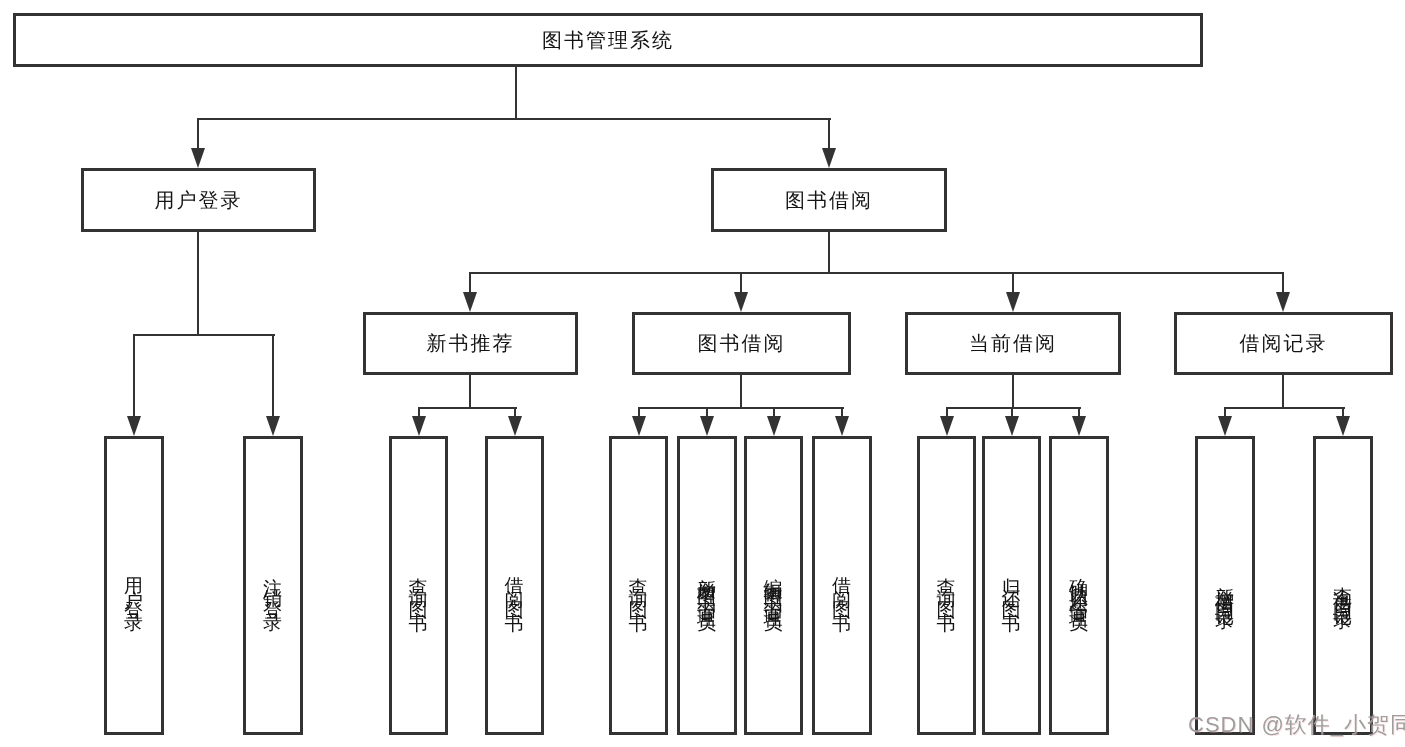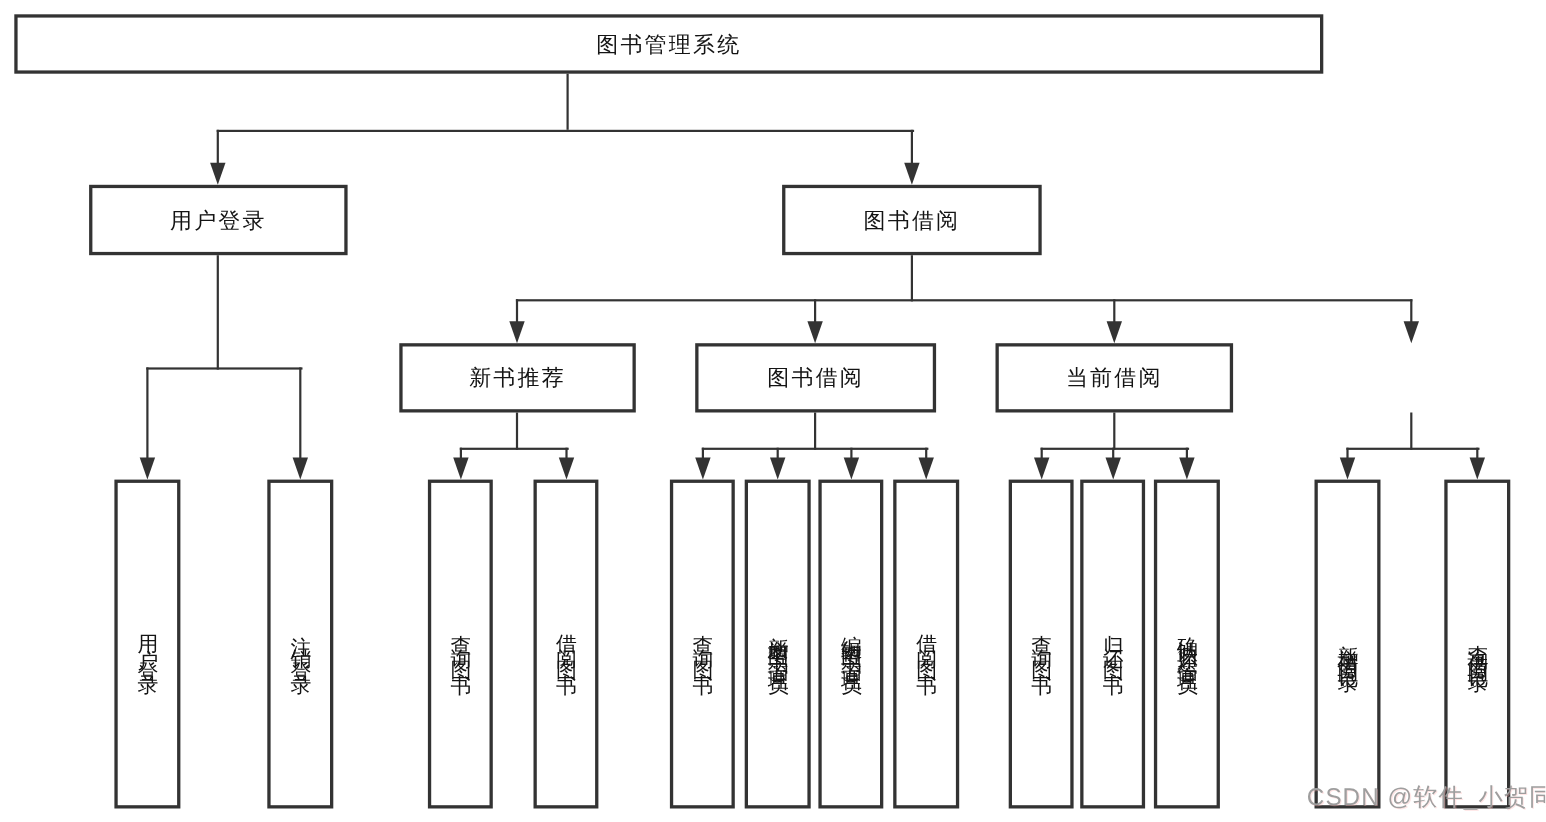--- a/index.html
+++ b/index.html
@@ -65,20 +65,21 @@
   <div class="vline" style="left:740px;top:272px;height:22px"></div>
   <div class="arrow" style="left:734px;top:292px"></div>
   <div class="vline" style="left:1012px;top:272px;height:22px"></div>
   <div class="arrow" style="left:1006px;top:292px"></div>
   <div class="vline" style="left:1282px;top:272px;height:22px"></div>
   <div class="arrow" style="left:1276px;top:292px"></div>
 
   <div class="node" style="left:363px;top:312px;width:215px;height:63px">新书推荐</div>
   <div class="node" style="left:905px;top:312px;width:216px;height:63px">当前借阅</div>
   <div class="node" style="left:632px;top:312px;width:219px;height:63px">图书借阅</div>
+  <div class="node" style="left:1174px;top:312px;width:219px;height:63px">借阅记录</div>
 
   <div class="vline" style="left:469px;top:375px;height:34px"></div>
   <div class="vline" style="left:740px;top:375px;height:34px"></div>
   <div class="vline" style="left:1012px;top:375px;height:34px"></div>
   <div class="vline" style="left:1282px;top:375px;height:34px"></div>
 
   <div class="hline" style="left:418px;top:407px;width:99px"></div>
   <div class="hline" style="left:638px;top:407px;width:206px"></div>
   <div class="hline" style="left:946px;top:407px;width:135px"></div>
   <div class="hline" style="left:1224px;top:407px;width:121px"></div>

